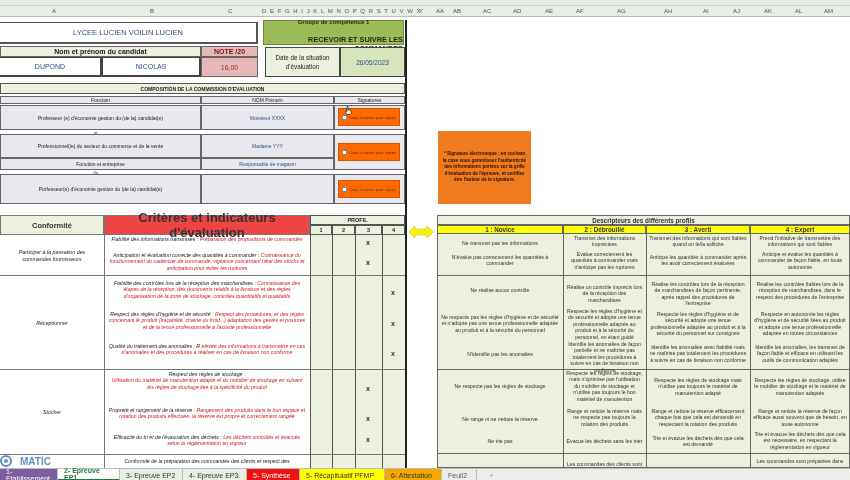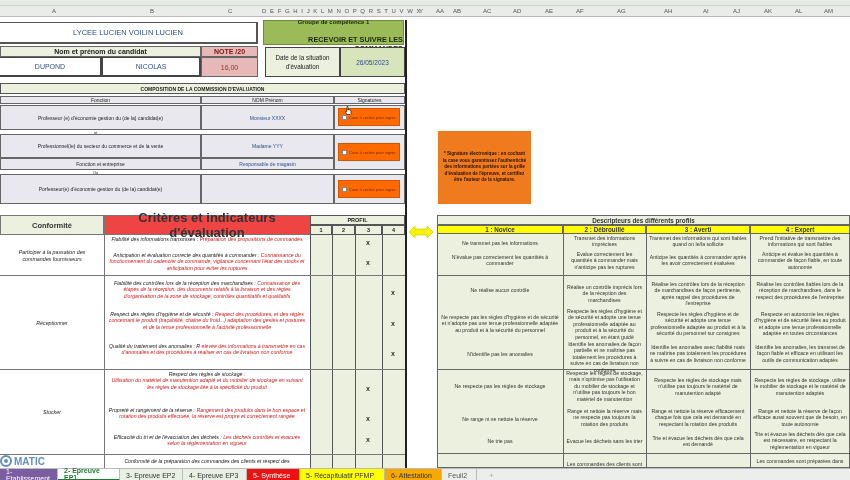--- a/index.html
+++ b/index.html
@@ -215,14 +215,14 @@
   <div class="tab" style="left:300px;width:85px;background:#ffff00;color:#333">5- Récapitulatif PFMP</div>
   <div class="tab" style="left:385px;width:57px;background:#f5a800;color:#333">6- Attestation</div>
   <div class="tab" style="left:442px;width:35px;color:#555">Feuil2</div>
   <div class="tab" style="left:483px;width:16px;border:none;color:#aaa;font-size:8px">+</div>
 </div>
 
 <div class="abs" style="left:0;top:455px;display:flex;align-items:center;opacity:0.85">
   <span style="display:inline-block;width:12px;height:12px;border-radius:50%;border:2px solid #4a7bb5;position:relative">
       <span style="position:absolute;left:2px;top:2px;width:4px;height:4px;border-radius:50%;background:#4a7bb5"></span>
     </span>
-  <span style="font-size:10px;font-weight:bold;color:#4a7bb5;margin-left:2px">MATIC</span>
+  <span style="font-size:10px;font-weight:bold;color:#4a7bb5;margin-left:8px">MATIC</span>
 </div>
 
 </body></html>

